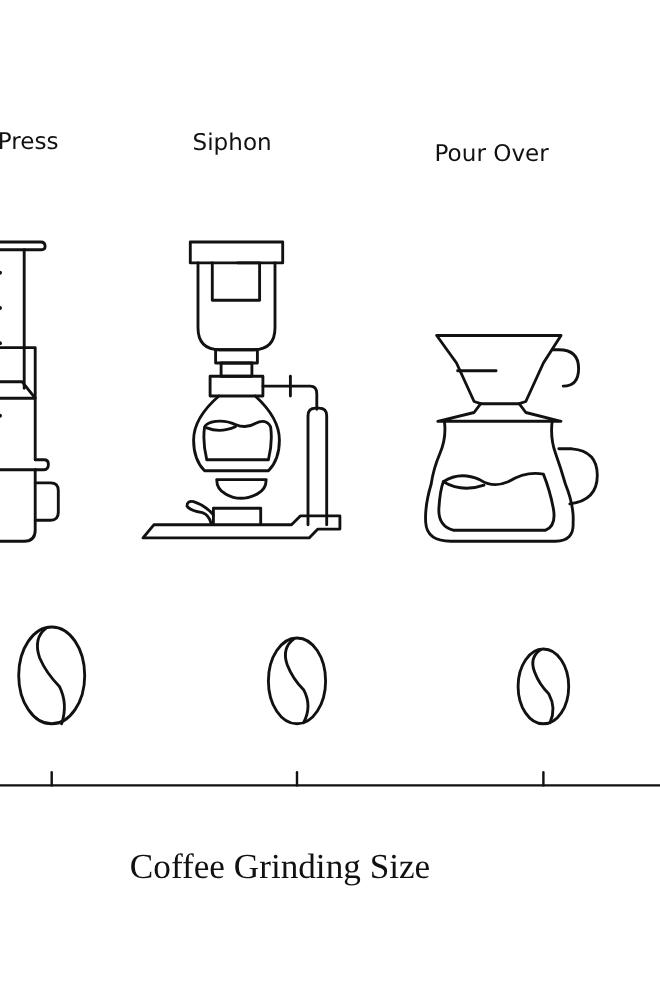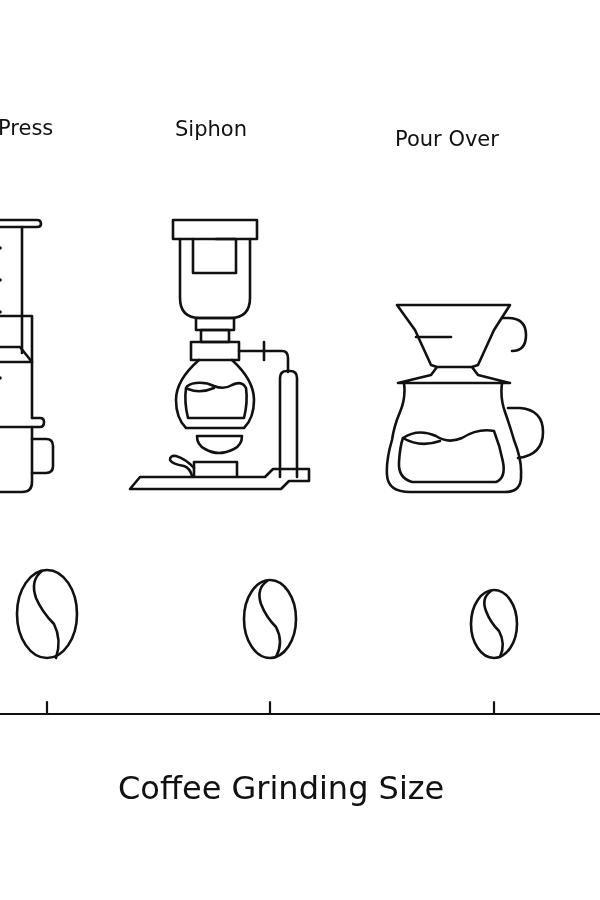--- a/index.html
+++ b/index.html
@@ -30,20 +30,21 @@
       left: 0;
       top: 0;
     }
     .axis-title {
       position: absolute;
       left: 118px;
       top: 769px;
       font-size: 32px;
       color: #111111;
       white-space: nowrap;
+      font-family: Liberation Serif, serif;
     }
   </style>
 </head>
 <body>
 
 <div id="lbl-0" class="label">Press</div>
 <div id="lbl-1" class="label">Siphon</div>
 <div id="lbl-2" class="label">Pour Over</div>
 
 <svg class="art" width="600" height="900" viewBox="0 0 600 900" xmlns="http://www.w3.org/2000/svg" fill="none" stroke="#111111" stroke-width="2.6" stroke-linejoin="round" stroke-linecap="round">

